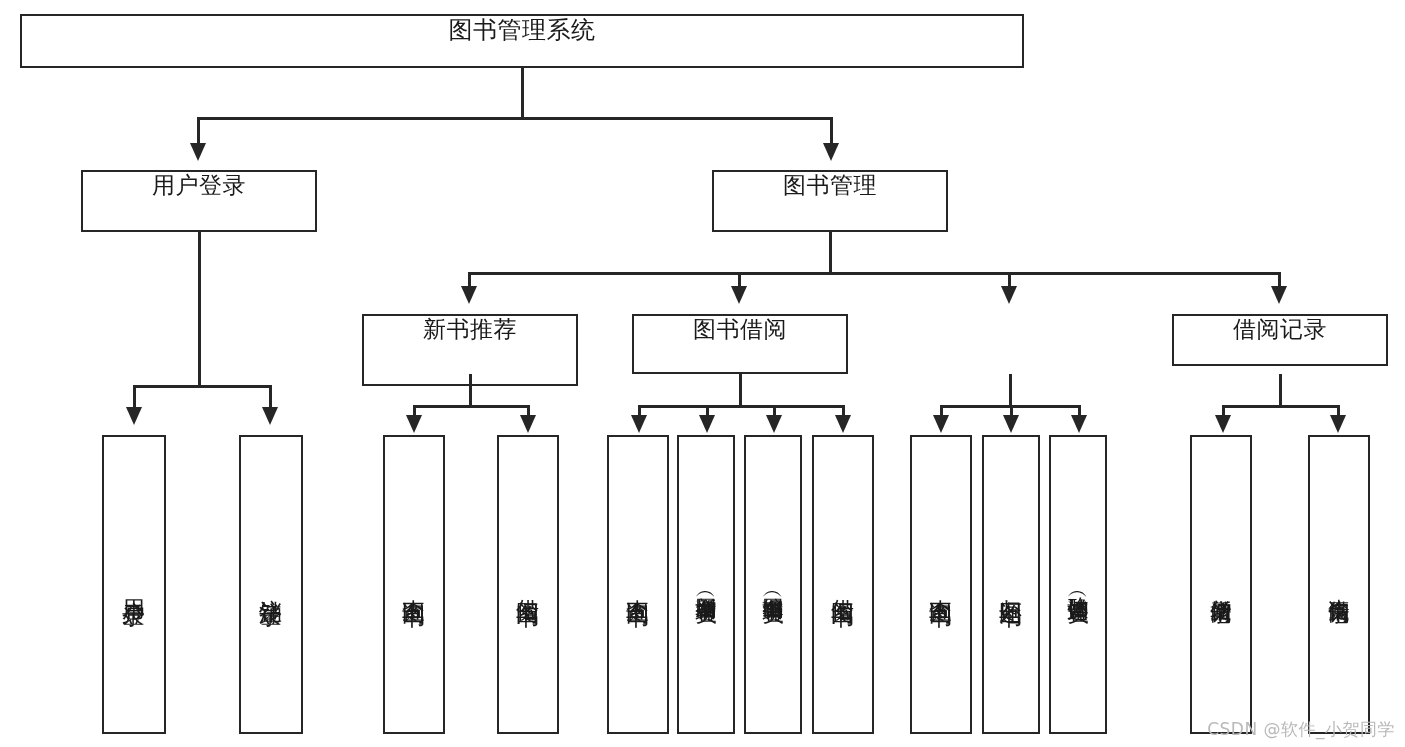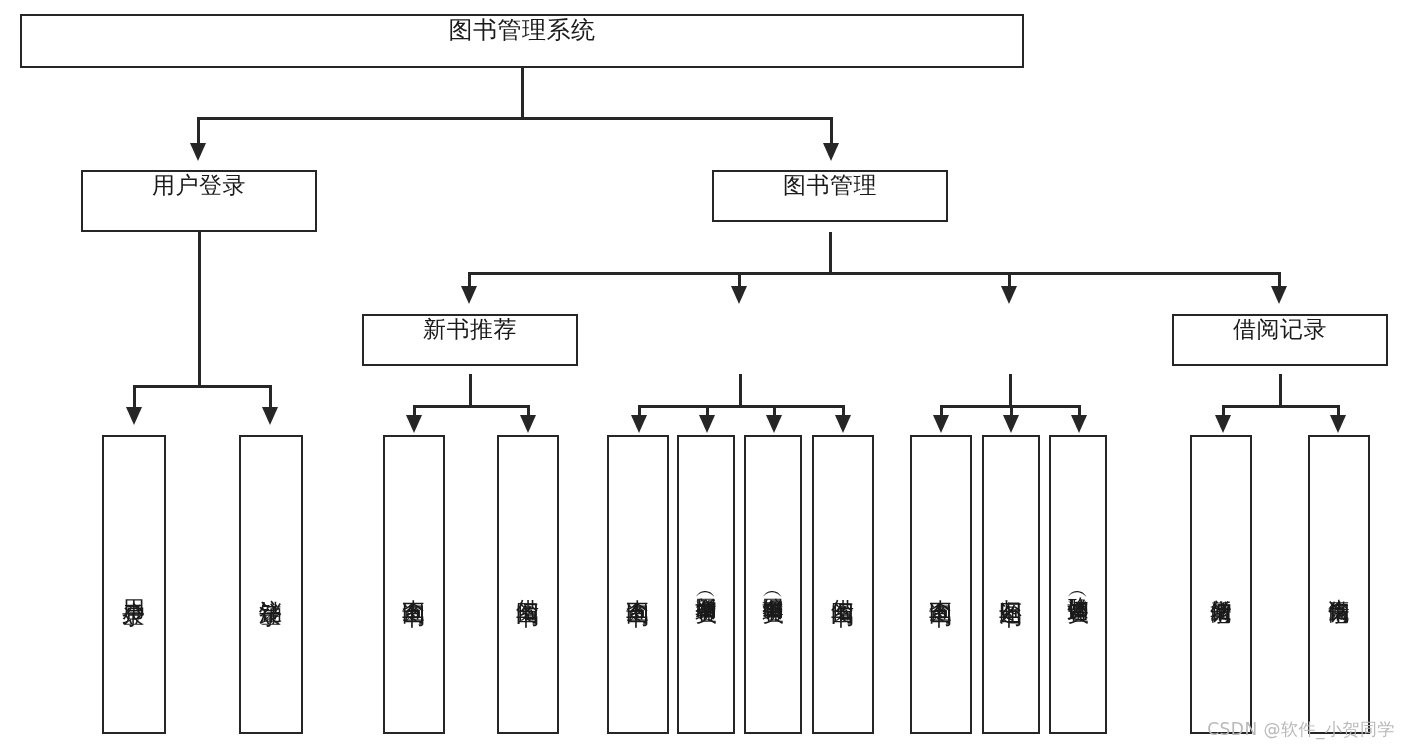--- a/index.html
+++ b/index.html
@@ -99,21 +99,21 @@
   <div class="conn v" style="left:521px; top:68px; width:2.5px; height:51px;"></div>
   <div class="conn h" style="left:197px; top:117px; width:636px; height:2.5px;"></div>
   <div class="conn v" style="left:197px; top:117px; width:2.5px; height:28px;"></div>
   <div class="arrow" style="left:190px; top:143px;"></div>
   <div class="conn v" style="left:830px; top:117px; width:2.5px; height:28px;"></div>
   <div class="arrow" style="left:823px; top:143px;"></div>
 
   <div class="node horiz" style="left:81px; top:170px; width:236px; height:62px;">
     <span class="label">用户登录</span>
   </div>
-  <div class="node horiz" style="left:712px; top:170px; width:236px; height:52px;">
+  <div class="node horiz" style="left:712px; top:170px; width:236px; height:62px;">
     <span class="label">图书管理</span>
   </div>
 
   <div class="conn v" style="left:198px; top:232px; width:2.5px; height:155px;"></div>
   <div class="conn h" style="left:133px; top:385px; width:138px; height:2.5px;"></div>
   <div class="conn v" style="left:133px; top:385px; width:2.5px; height:24px;"></div>
   <div class="arrow" style="left:126px; top:407px;"></div>
   <div class="conn v" style="left:269px; top:385px; width:2.5px; height:24px;"></div>
   <div class="arrow" style="left:262px; top:407px;"></div>
 
@@ -121,22 +121,25 @@
   <div class="conn h" style="left:468px; top:272px; width:812px; height:2.5px;"></div>
   <div class="conn v" style="left:468px; top:272px; width:2.5px; height:16px;"></div>
   <div class="arrow" style="left:461px; top:286px;"></div>
   <div class="conn v" style="left:738px; top:272px; width:2.5px; height:16px;"></div>
   <div class="arrow" style="left:731px; top:286px;"></div>
   <div class="conn v" style="left:1008px; top:272px; width:2.5px; height:16px;"></div>
   <div class="arrow" style="left:1001px; top:286px;"></div>
   <div class="conn v" style="left:1278px; top:272px; width:2.5px; height:16px;"></div>
   <div class="arrow" style="left:1271px; top:286px;"></div>
 
-  <div class="node horiz" style="left:362px; top:314px; width:216px; height:52px;">
+  <div class="node horiz" style="left:362px; top:314px; width:216px; height:72px;">
     <span class="label">新书推荐</span>
+  </div>
+  <div class="node horiz" style="left:632px; top:314px; width:216px; height:60px;">
+    <span class="label">图书借阅</span>
   </div>
   <div class="node horiz" style="left:1172px; top:314px; width:216px; height:52px;">
     <span class="label">借阅记录</span>
   </div>
 
   <div class="conn v" style="left:469px; top:374px; width:2.5px; height:33px;"></div>
   <div class="conn h" style="left:413px; top:405px; width:116px; height:2.5px;"></div>
   <div class="conn v" style="left:413px; top:405px; width:2.5px; height:12px;"></div>
   <div class="arrow" style="left:406px; top:415px;"></div>
   <div class="conn v" style="left:527px; top:405px; width:2.5px; height:12px;"></div>

